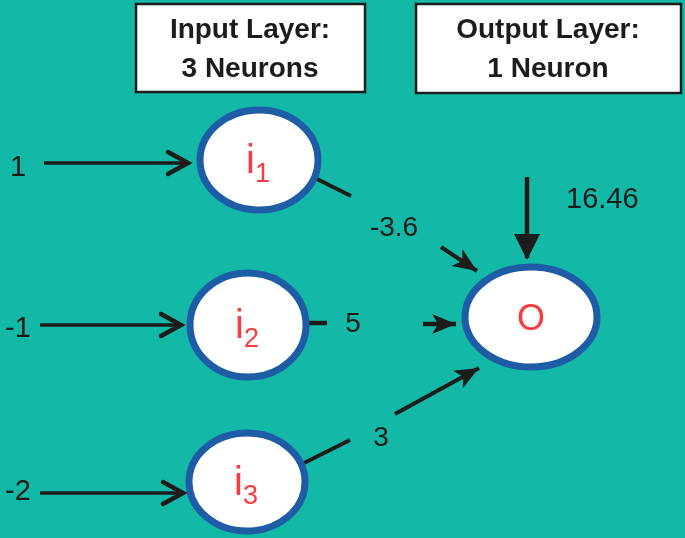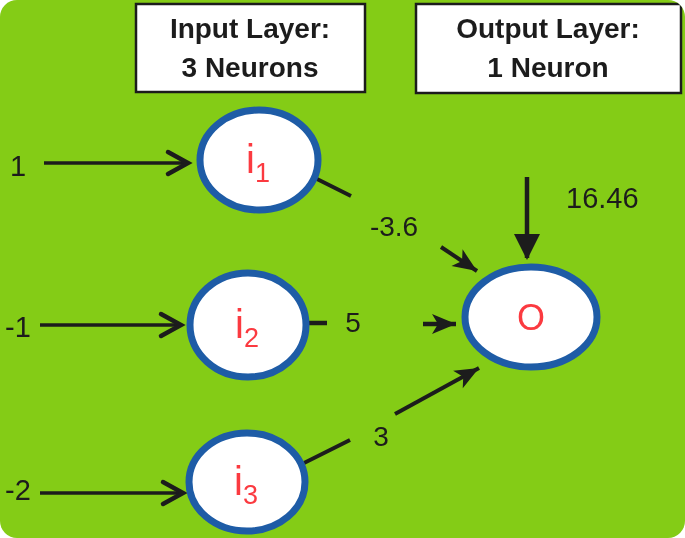--- a/index.html
+++ b/index.html
@@ -1,22 +1,21 @@
 <!DOCTYPE html>
 <html><head>
 <meta charset="utf-8">
 <style>
   html, body { margin: 0; padding: 0; background: #ffffff; }
   .stage {
     position: relative;
     width: 685px;
     height: 538px;
-    background: #84cc16;
+    background: #14b8a6;
     overflow: hidden;
-    border-radius: 17px;
   }
   svg {
     display: block;
     font-family: "Liberation Sans", "DejaVu Sans", sans-serif;
   }
   .box        { fill: #ffffff; stroke: #1c1c1c; stroke-width: 2.5; }
   .box-title  { font-size: 28px; font-weight: bold; fill: #1c1c1c; text-anchor: middle; }
   .num        { font-size: 29px; fill: #1c1c1c; }
   .num-mid    { font-size: 28px; fill: #1c1c1c; text-anchor: middle; }
   .wire       { stroke: #1c1c1c; stroke-width: 3.5; fill: none; }

